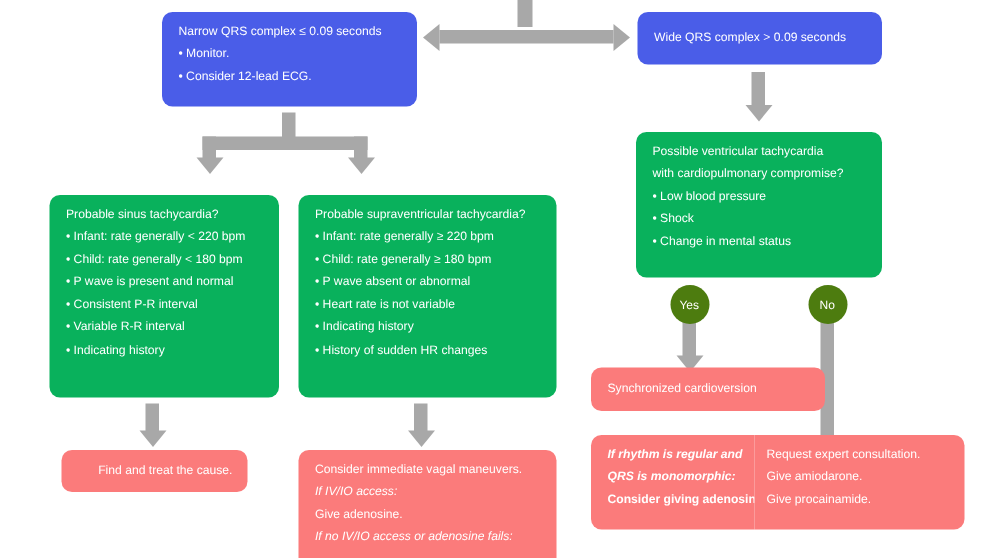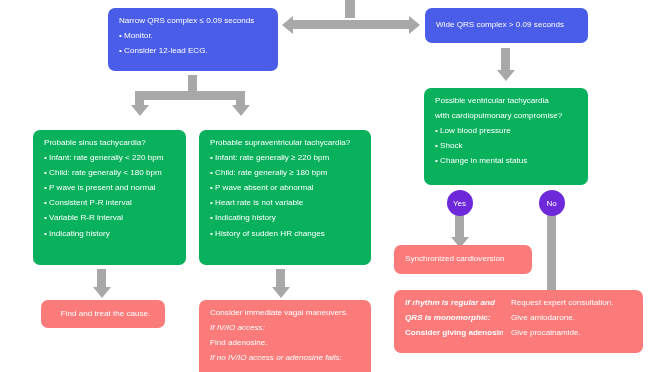--- a/index.html
+++ b/index.html
@@ -72,21 +72,21 @@
     border-bottom: 9px solid transparent;
     border-left: 11px solid #a8a8a8;
   }
 
   
   .pill {
     position: absolute;
     width: 26px;
     height: 26px;
     border-radius: 50%;
-    background: #6d28d9;
+    background: #4d7c0f;
     color: #ffffff;
     font-size: 8px;
     display: flex;
     align-items: center;
     justify-content: center;
   }
 </style>
 </head>
 <body>
 
@@ -159,32 +159,32 @@
   <div class="pill" style="left:446.5px; top:190px;">
     <span>Yes</span>
   </div>
 
   <div class="vline" style="left:547px; top:196px; height:95px;"></div>
   <div class="arrow-down" style="left:542.5px; top:290px;"></div>
   <div class="pill" style="left:538.5px; top:190px;">
     <span>No</span>
   </div>
 
-  <div class="node pink center" style="left:394px; top:245px; width:138px; height:29px;text-align:right;">
+  <div class="node pink center" style="left:394px; top:245px; width:156px; height:29px;text-align:right;">
     <span class="ln">Synchronized cardioversion</span>
   </div>
 
-  <div class="node pink center" style="left:41px; top:300px; width:124px; height:28px; justify-content:center;padding-left:15px;">
+  <div class="node pink center" style="left:41px; top:300px; width:124px; height:28px; justify-content:flex-end;padding-left:15px;">
     <span class="ln">Find and treat the cause.</span>
   </div>
 
   <div class="node pink" style="left:199px; top:300px; width:172px; height:86px;">
     <span class="ln">Consider immediate vagal maneuvers.</span>
     <span class="ln ital">If IV/IO access:</span>
-    <span class="ln">Find adenosine.</span>
+    <span class="ln">Give adenosine.</span>
     <span class="ln ital">If no IV/IO access or adenosine fails:</span>
   </div>
 
   <div class="node pink" style="left:394px; top:290px; width:109px; height:63px; border-top-right-radius:0; border-bottom-right-radius:0;font-weight:bold;">
     <span class="ln ital">If rhythm is regular and</span>
     <span class="ln ital">QRS is monomorphic:</span>
     <span class="ln">Consider giving adenosine.</span>
   </div>
 
   <div class="node pink" style="left:503px; top:290px; width:140px; height:63px; border-top-left-radius:0; border-bottom-left-radius:0; padding-left:8px;">

